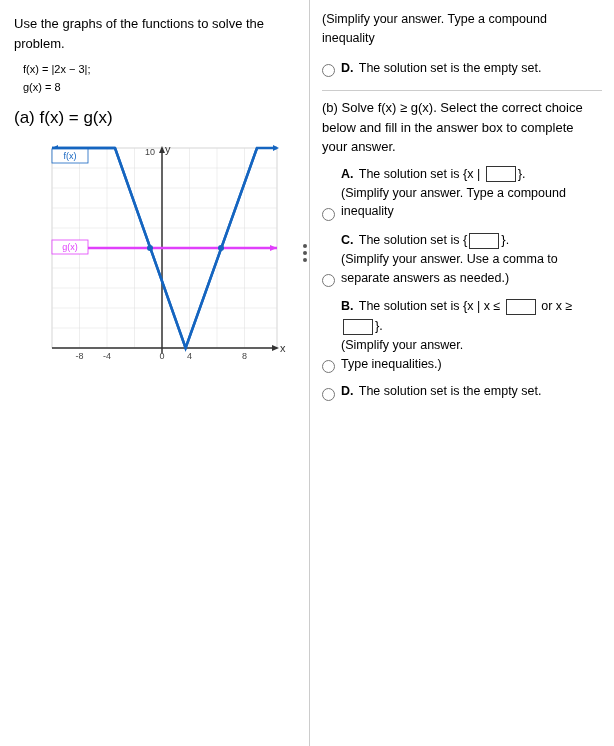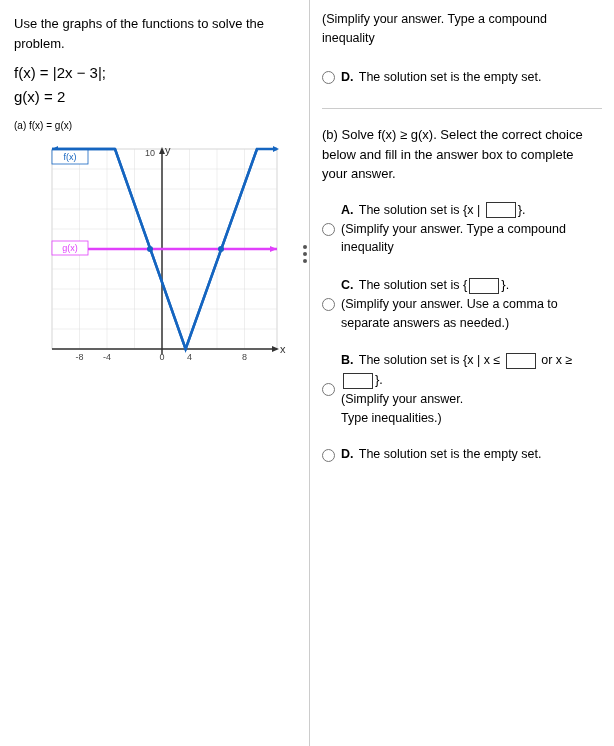--- a/index.html
+++ b/index.html
@@ -17,34 +17,35 @@
       padding: 14px 10px 10px 14px;
       border-right: 1px solid #ccc;
       display: flex;
       flex-direction: column;
     }
     .right-panel {
       width: 304px;
       padding: 10px 12px 10px 12px;
       display: flex;
       flex-direction: column;
-      gap: 12px;
+      gap: 3px;
     }
     .problem-text {
       font-size: 13px;
       line-height: 1.5;
       margin-bottom: 8px;
     }
     .function-def {
-      font-size: 15px;
+      font-size: 11px;
       line-height: 1.6;
       margin-bottom: 8px;
+      margin-left: 9px;
     }
     .parts-list {
-      font-size: 10px;
+      font-size: 17px;
       line-height: 1.7;
       margin-bottom: 10px;
     }
     .graph-container {
       position: relative;
       width: 270px;
       height: 220px;
       margin: 0 auto;
       background: #fff;
     }
@@ -54,21 +55,21 @@
     }
     
     .top-note {
       font-size: 12.5px;
       line-height: 1.5;
       margin-bottom: 4px;
       padding-bottom: 4px;
     }
     .option-row {
       display: flex;
-      align-items: center;
+      align-items: flex-end;
       gap: 6px;
       margin-bottom: 6px;
     }
     .option-row input[type="radio"] {
       margin-top: 2px;
       flex-shrink: 0;
     }
     .option-label {
       font-weight: bold;
       margin-right: 2px;
@@ -115,21 +116,21 @@
       position: relative;
     }
   </style>
 </head>
 <body>
 
 <div class="left-panel">
   <div class="problem-text">Use the graphs of the functions to solve the problem.</div>
   <div class="function-def">
     <div>f(x) = |2x − 3|;</div>
-    <div>g(x) = 2</div>
+    <div>g(x) = 8</div>
   </div>
   <div class="parts-list">
     <div>(a) f(x) = g(x)</div>
   </div>
   <div class="graph-wrapper">
     <div class="graph-container">
       <svg class="graph" viewBox="0 0 270 220">
 
         <rect x="30" y="5" width="225" height="200" fill="white" stroke="#aaa" stroke-width="0.5"></rect>
 

